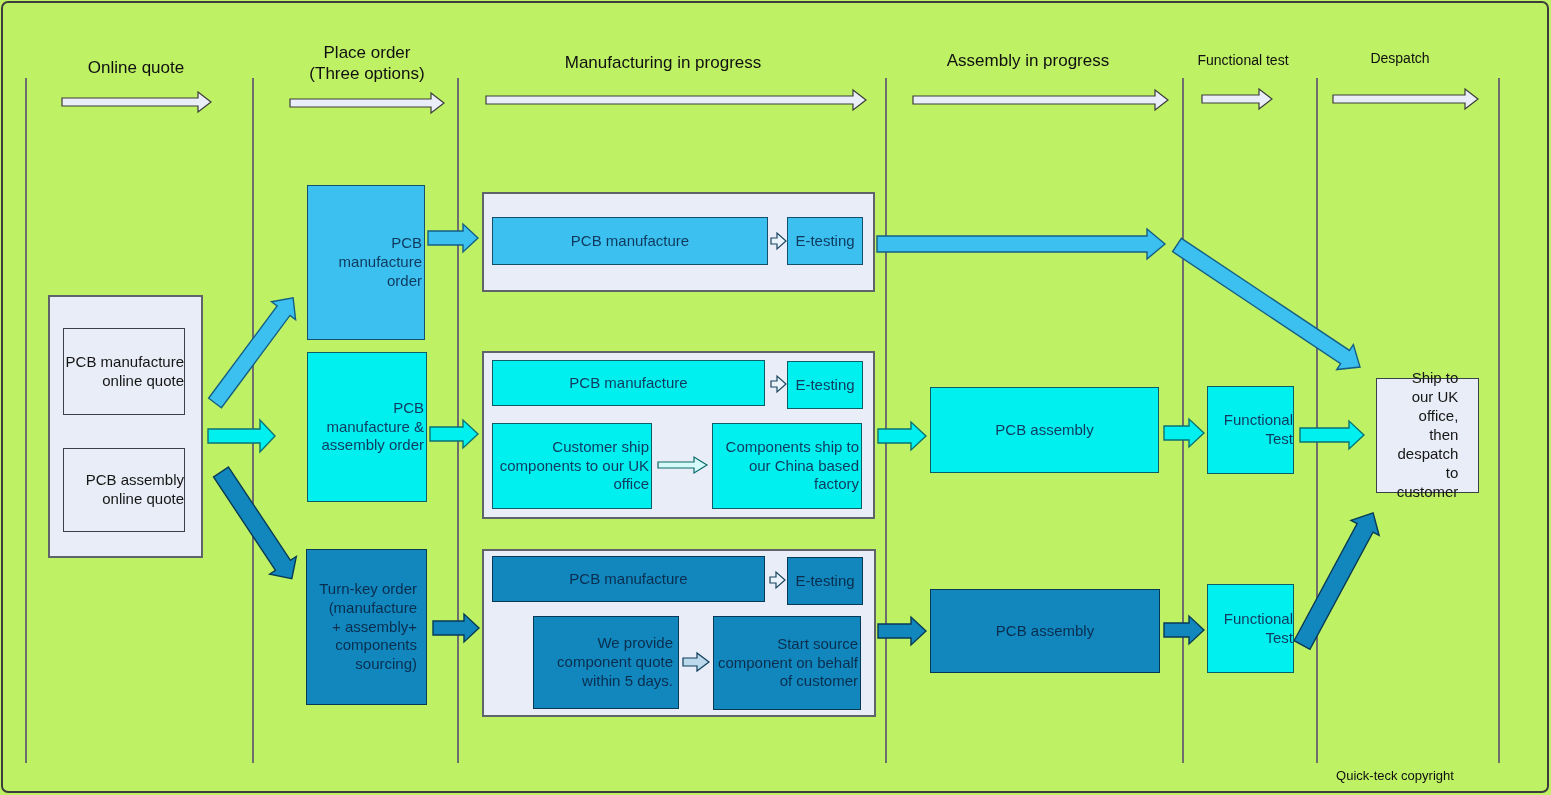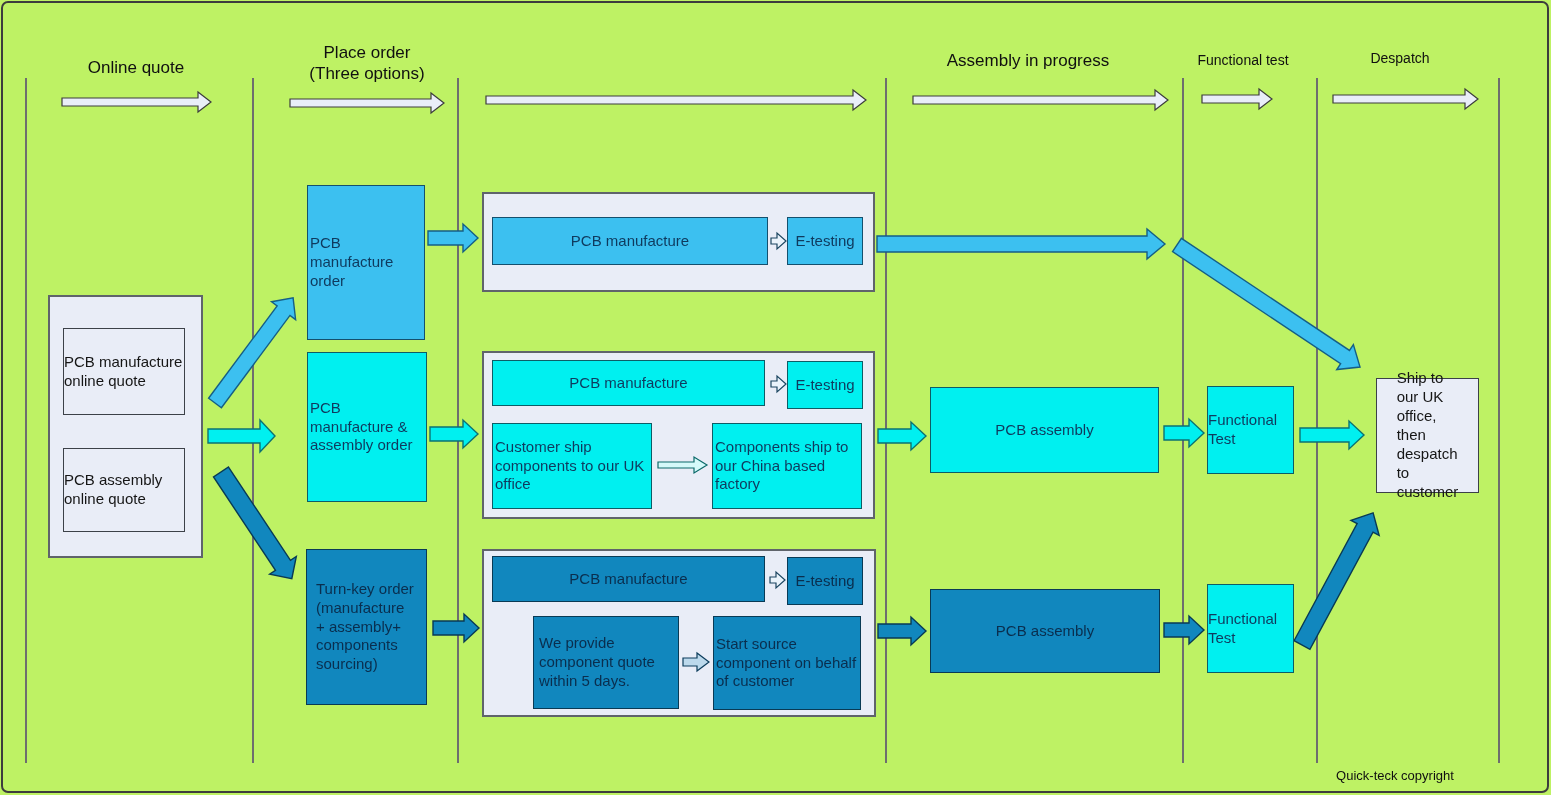--- a/index.html
+++ b/index.html
@@ -5,21 +5,21 @@
   html,body{margin:0;padding:0;background:#fff;}
   .canvas{position:relative;width:1551px;height:795px;background:#bef264;
           font-family:"Liberation Sans",sans-serif;overflow:hidden;}
   .frame{position:absolute;left:1px;top:1px;right:2px;bottom:2px;
          border:2px solid #3d3d3d;border-radius:7px;z-index:0;}
   .divider{position:absolute;top:78px;height:685px;width:2px;background:#6e6e6e;z-index:1;}
   .hdr{position:absolute;color:#101010;text-align:center;z-index:4;line-height:1.25;}
   .hdr.big{font-size:17px;}
   .hdr.small{font-size:14px;}
   .box{position:absolute;box-sizing:border-box;display:flex;align-items:center;
-       justify-content:center;text-align:left;line-height:1.26;font-size:15px;z-index:3;}
+       justify-content:center;text-align:right;line-height:1.26;font-size:15px;z-index:3;}
   .panel{background:#E9EDF7;border:2px solid #5f646b;z-index:2;}
   .lightbox{background:#E9EDF7;border:1.5px solid #3c4148;color:#161616;}
   .r1{background:#3CC0F0;border:1.5px solid #14506E;color:#0F3A5E;}
   .r2{background:#00F0F0;border:1.5px solid #0D5D66;color:#0F3A5E;}
   .r3{background:#1187BE;border:1.5px solid #093A55;color:#0A2E4E;}
   svg.arrows{position:absolute;left:0;top:0;z-index:2;}
   .a-hdr{fill:#E9EEF8;stroke:#3c3c3c;stroke-width:1.2;}
   .a-r1{fill:#3CC0F0;stroke:#155E86;stroke-width:1.4;}
   .a-r2{fill:#00F0F0;stroke:#0C7272;stroke-width:1.4;}
   .a-r3{fill:#1187BE;stroke:#083A55;stroke-width:1.4;}
@@ -40,20 +40,21 @@
   <div class="divider" style="left:885px"></div>
   <div class="divider" style="left:1182px"></div>
   <div class="divider" style="left:1316px"></div>
   <div class="divider" style="left:1498px"></div>
 
   <div class="hdr big" style="left:46px;top:57px;width:180px">Online quote</div>
   <div class="hdr big" style="left:272px;top:42px;width:190px">
     <div>Place order</div>
     <div>(Three options)</div>
   </div>
+  <div class="hdr big" style="left:528px;top:52px;width:270px">Manufacturing in progress</div>
   <div class="hdr big" style="left:908px;top:50px;width:240px">Assembly in progress</div>
   <div class="hdr small" style="left:1187px;top:52px;width:112px">Functional test</div>
   <div class="hdr small" style="left:1350px;top:50px;width:100px">Despatch</div>
 
   <div class="box panel" style="left:48px;top:295px;width:155px;height:263px"></div>
   <div class="box panel" style="left:482px;top:192px;width:393px;height:100px"></div>
   <div class="box panel" style="left:482px;top:351px;width:393px;height:168px"></div>
   <div class="box panel" style="left:482px;top:549px;width:394px;height:168px"></div>
 
   <svg class="arrows" width="1551" height="795" viewBox="0 0 1551 795">

